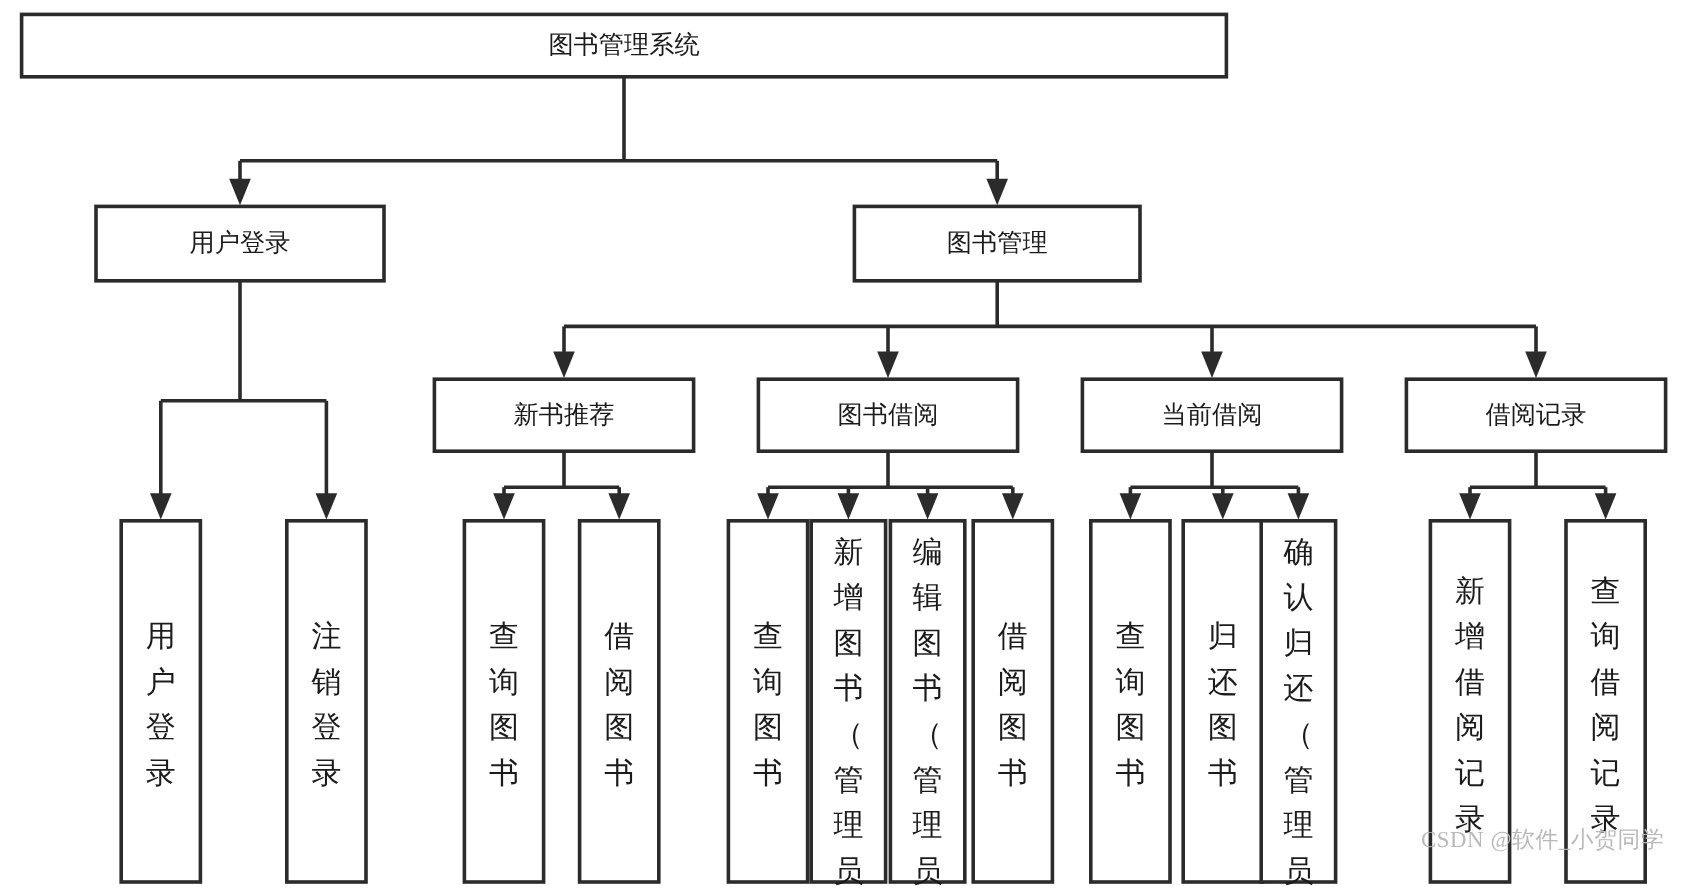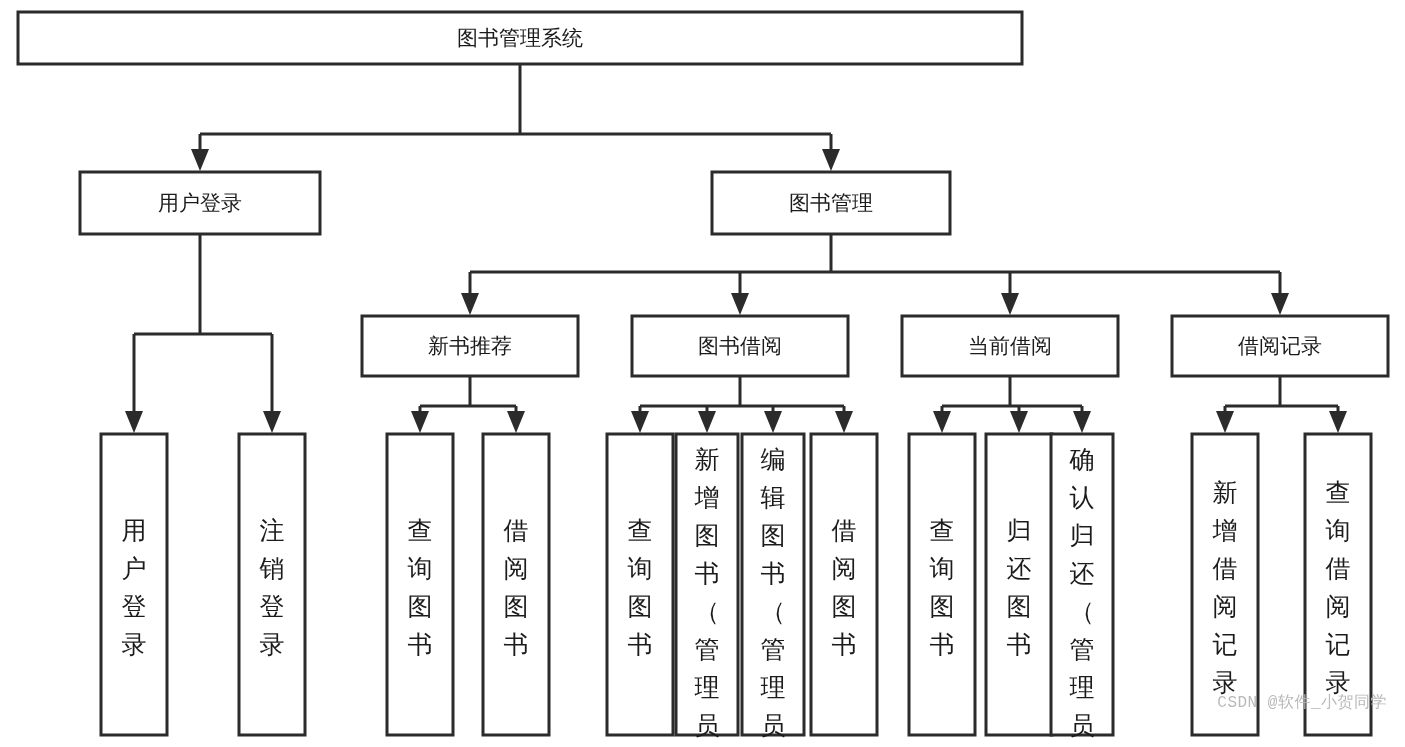--- a/index.html
+++ b/index.html
@@ -50,22 +50,22 @@
   .node-label-v {
     font-family: "Liberation Sans", "DejaVu Sans", sans-serif;
     font-size: 25px;
     fill: #1b1b1b;
     text-anchor: middle;
   }
   .watermark {
     position: absolute;
     right: 18px;
     bottom: 6px;
-    font-family: Liberation Mono, monospace;
-    font-size: 16px;
+    font-family: Liberation Serif, serif;
+    font-size: 19px;
     color: #b9b9b9;
     letter-spacing: 0.5px;
     white-space: nowrap;
     user-select: none;
   }
 </style>
 </head>
 <body>
 
 <div id="diagram-root">

